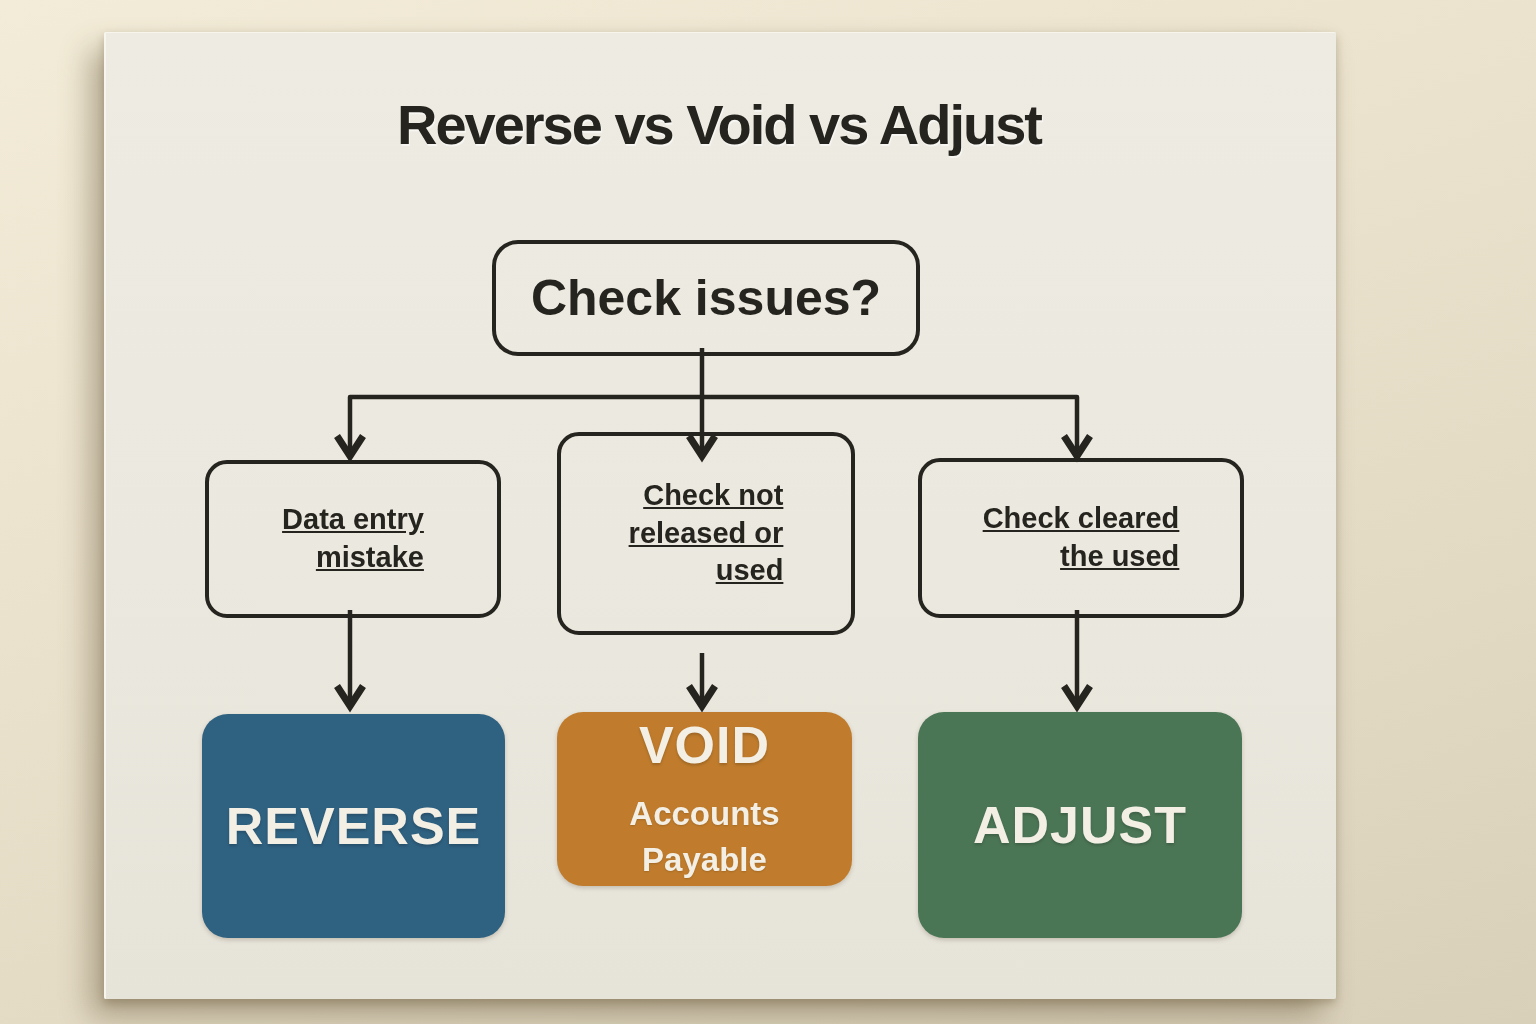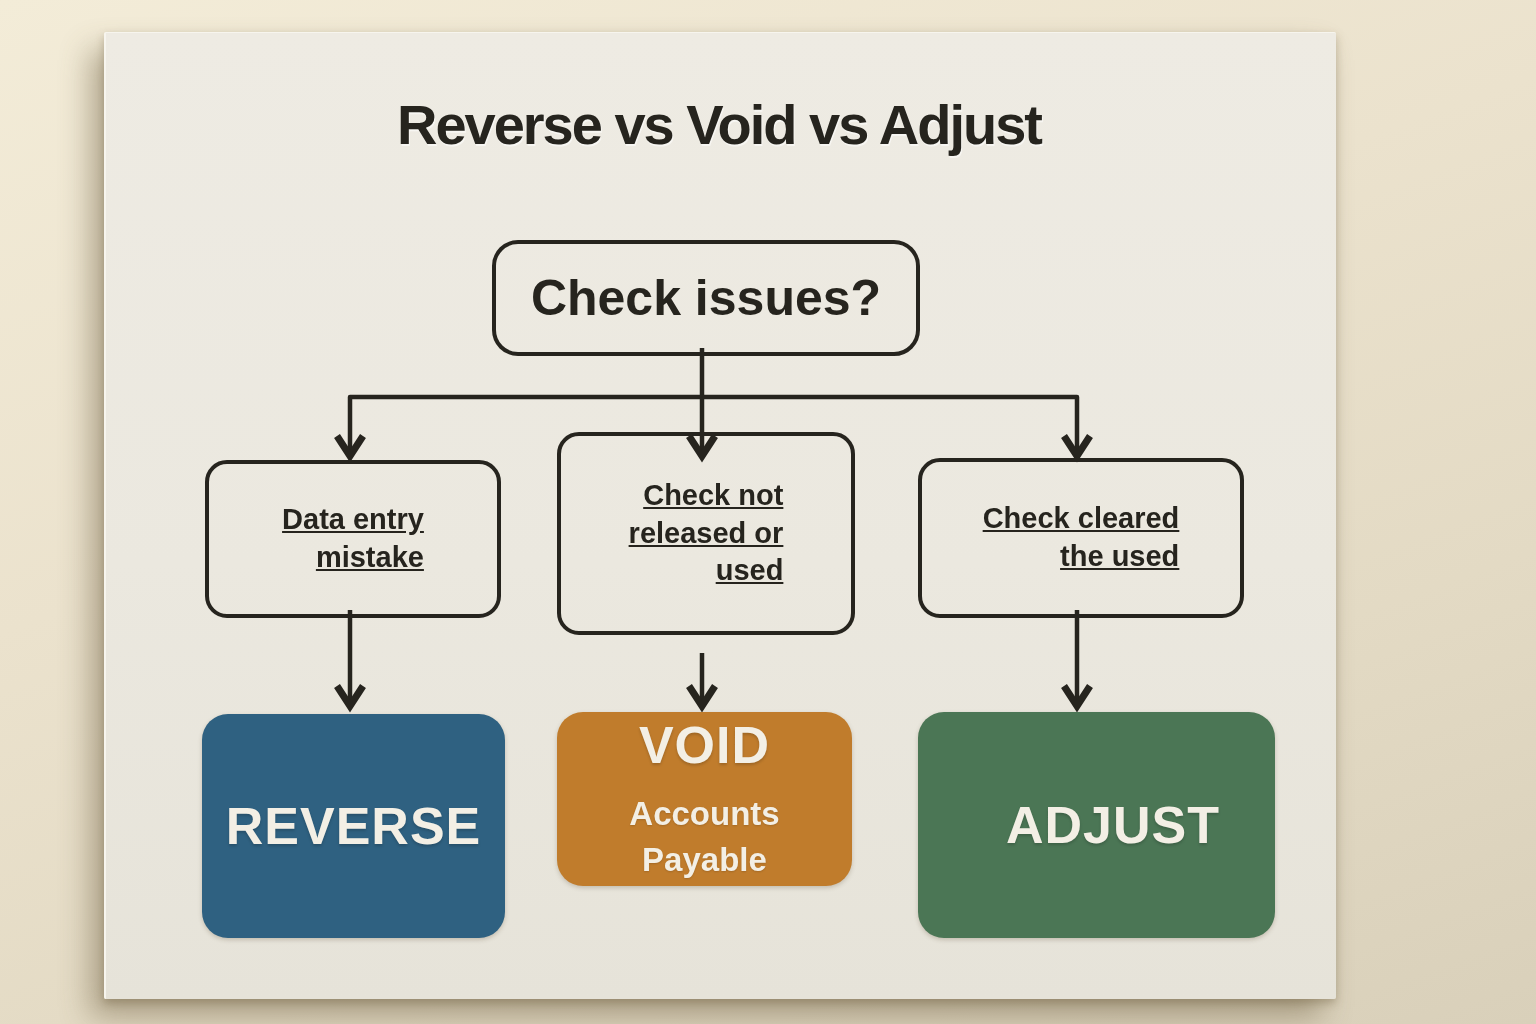--- a/index.html
+++ b/index.html
@@ -98,16 +98,16 @@
   <div class="result result-1" style="background-color: rgb(47, 97, 129);">
     <div class="action">REVERSE</div>
   </div>
 
   <div class="result result-2" style="background-color: rgb(192, 124, 44);">
     <div class="action">VOID</div>
     <div class="module">Accounts
 Payable</div>
   </div>
 
-  <div class="result result-3" style="background-color: rgb(75, 118, 85); padding-left: 33px;">
+  <div class="result result-3" style="background-color: rgb(75, 118, 85);">
     <div class="action">ADJUST</div>
   </div>
 </div>
 
 </body></html>

